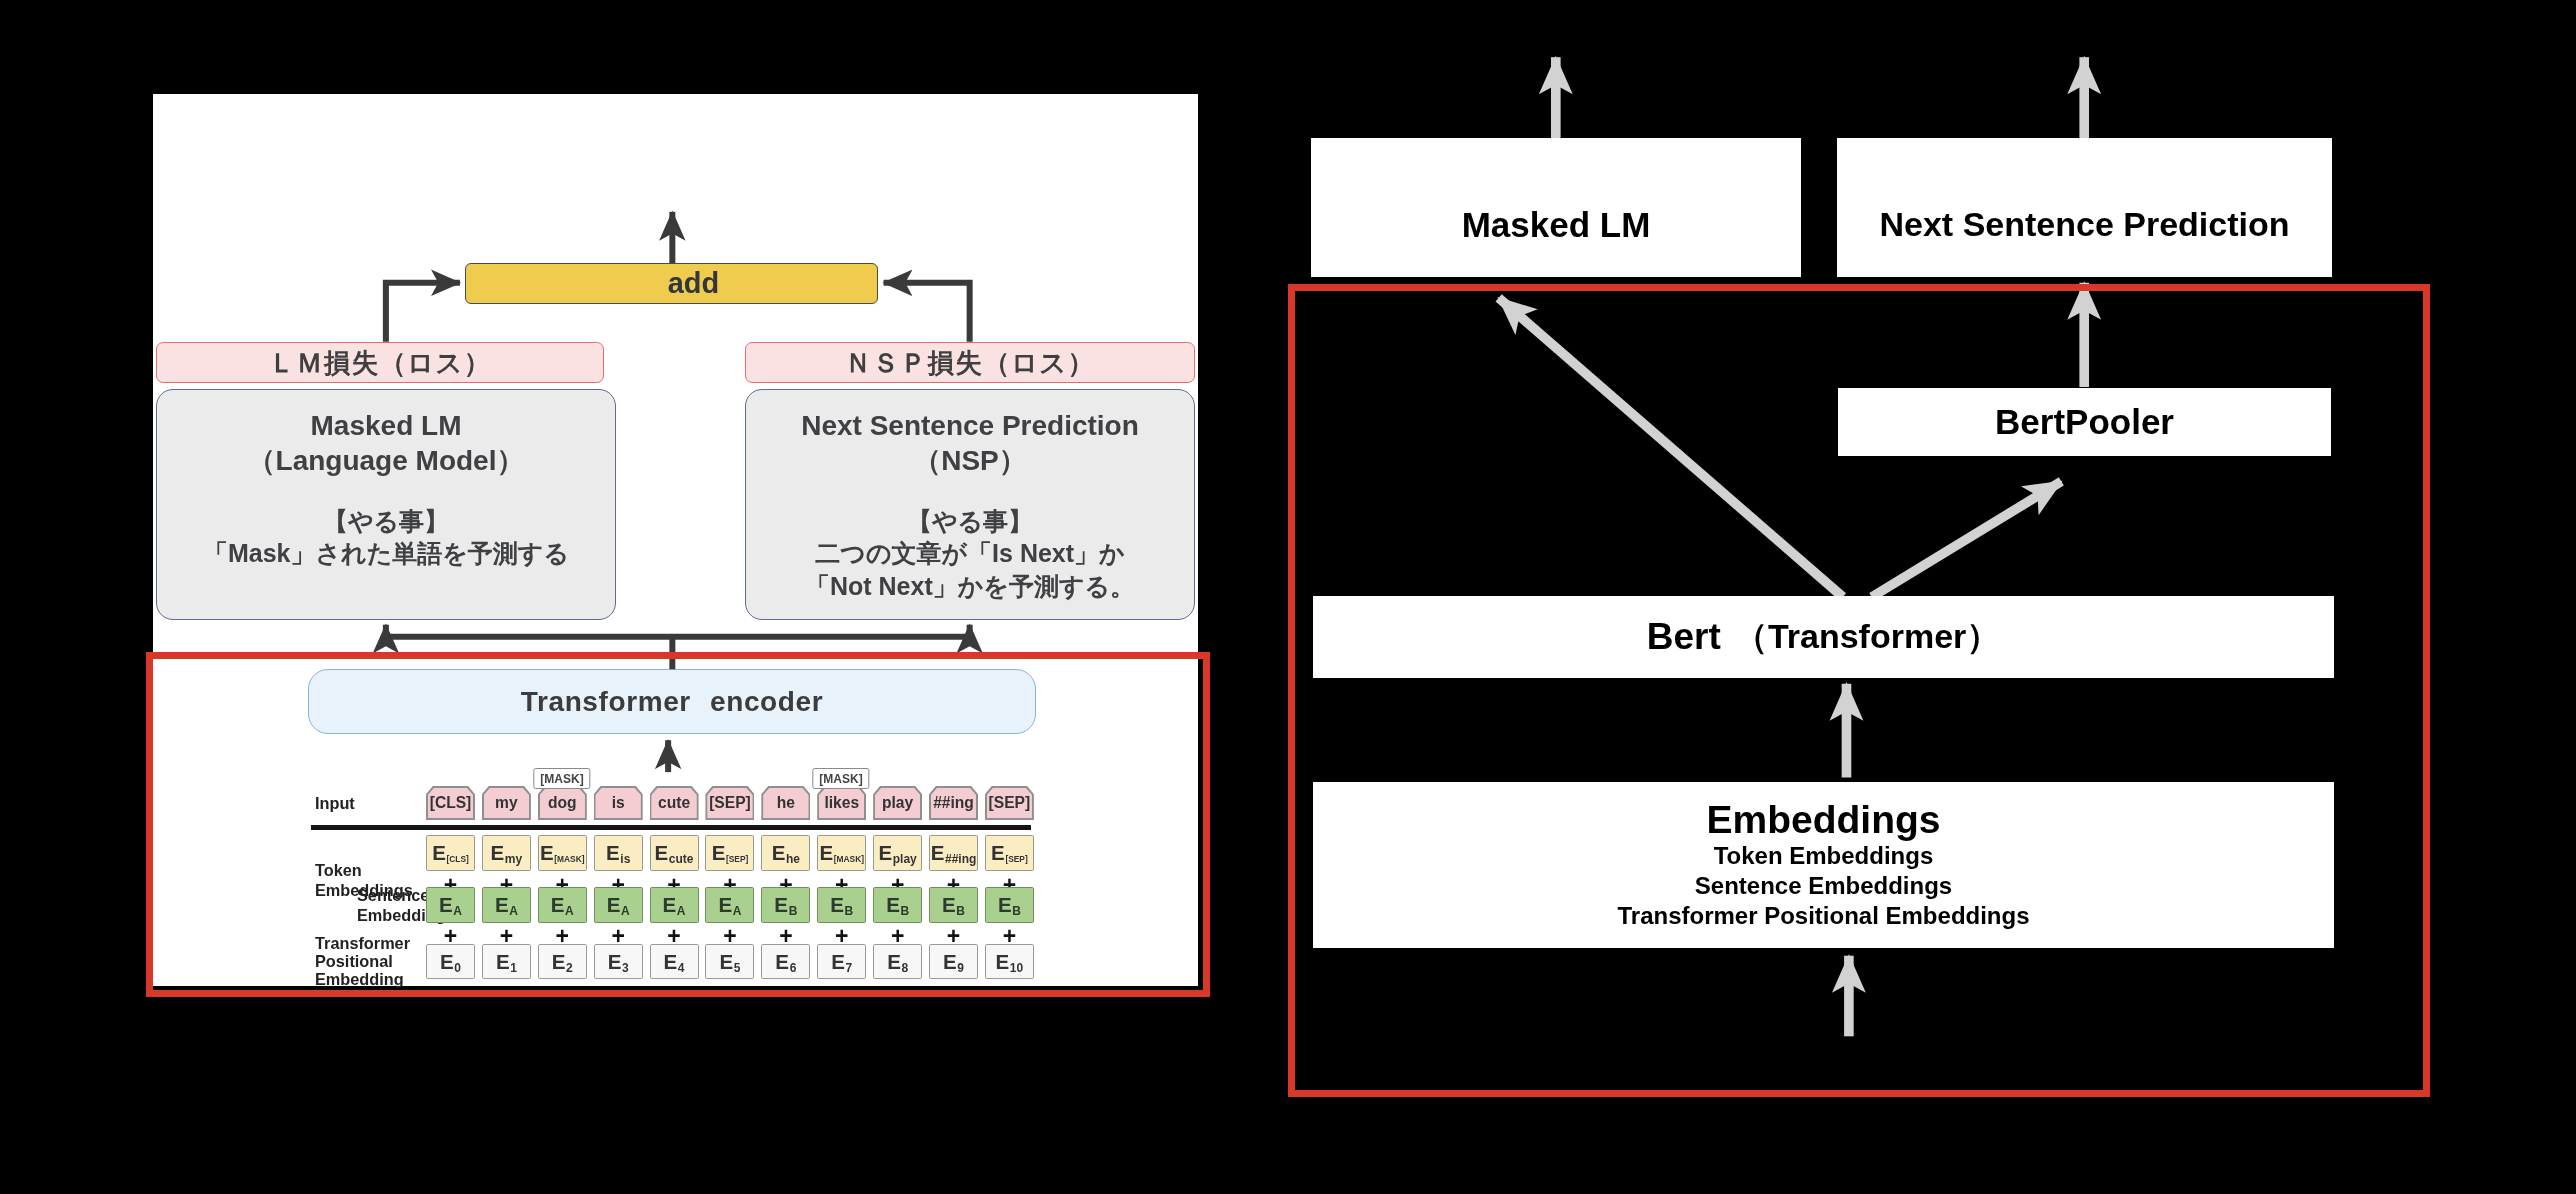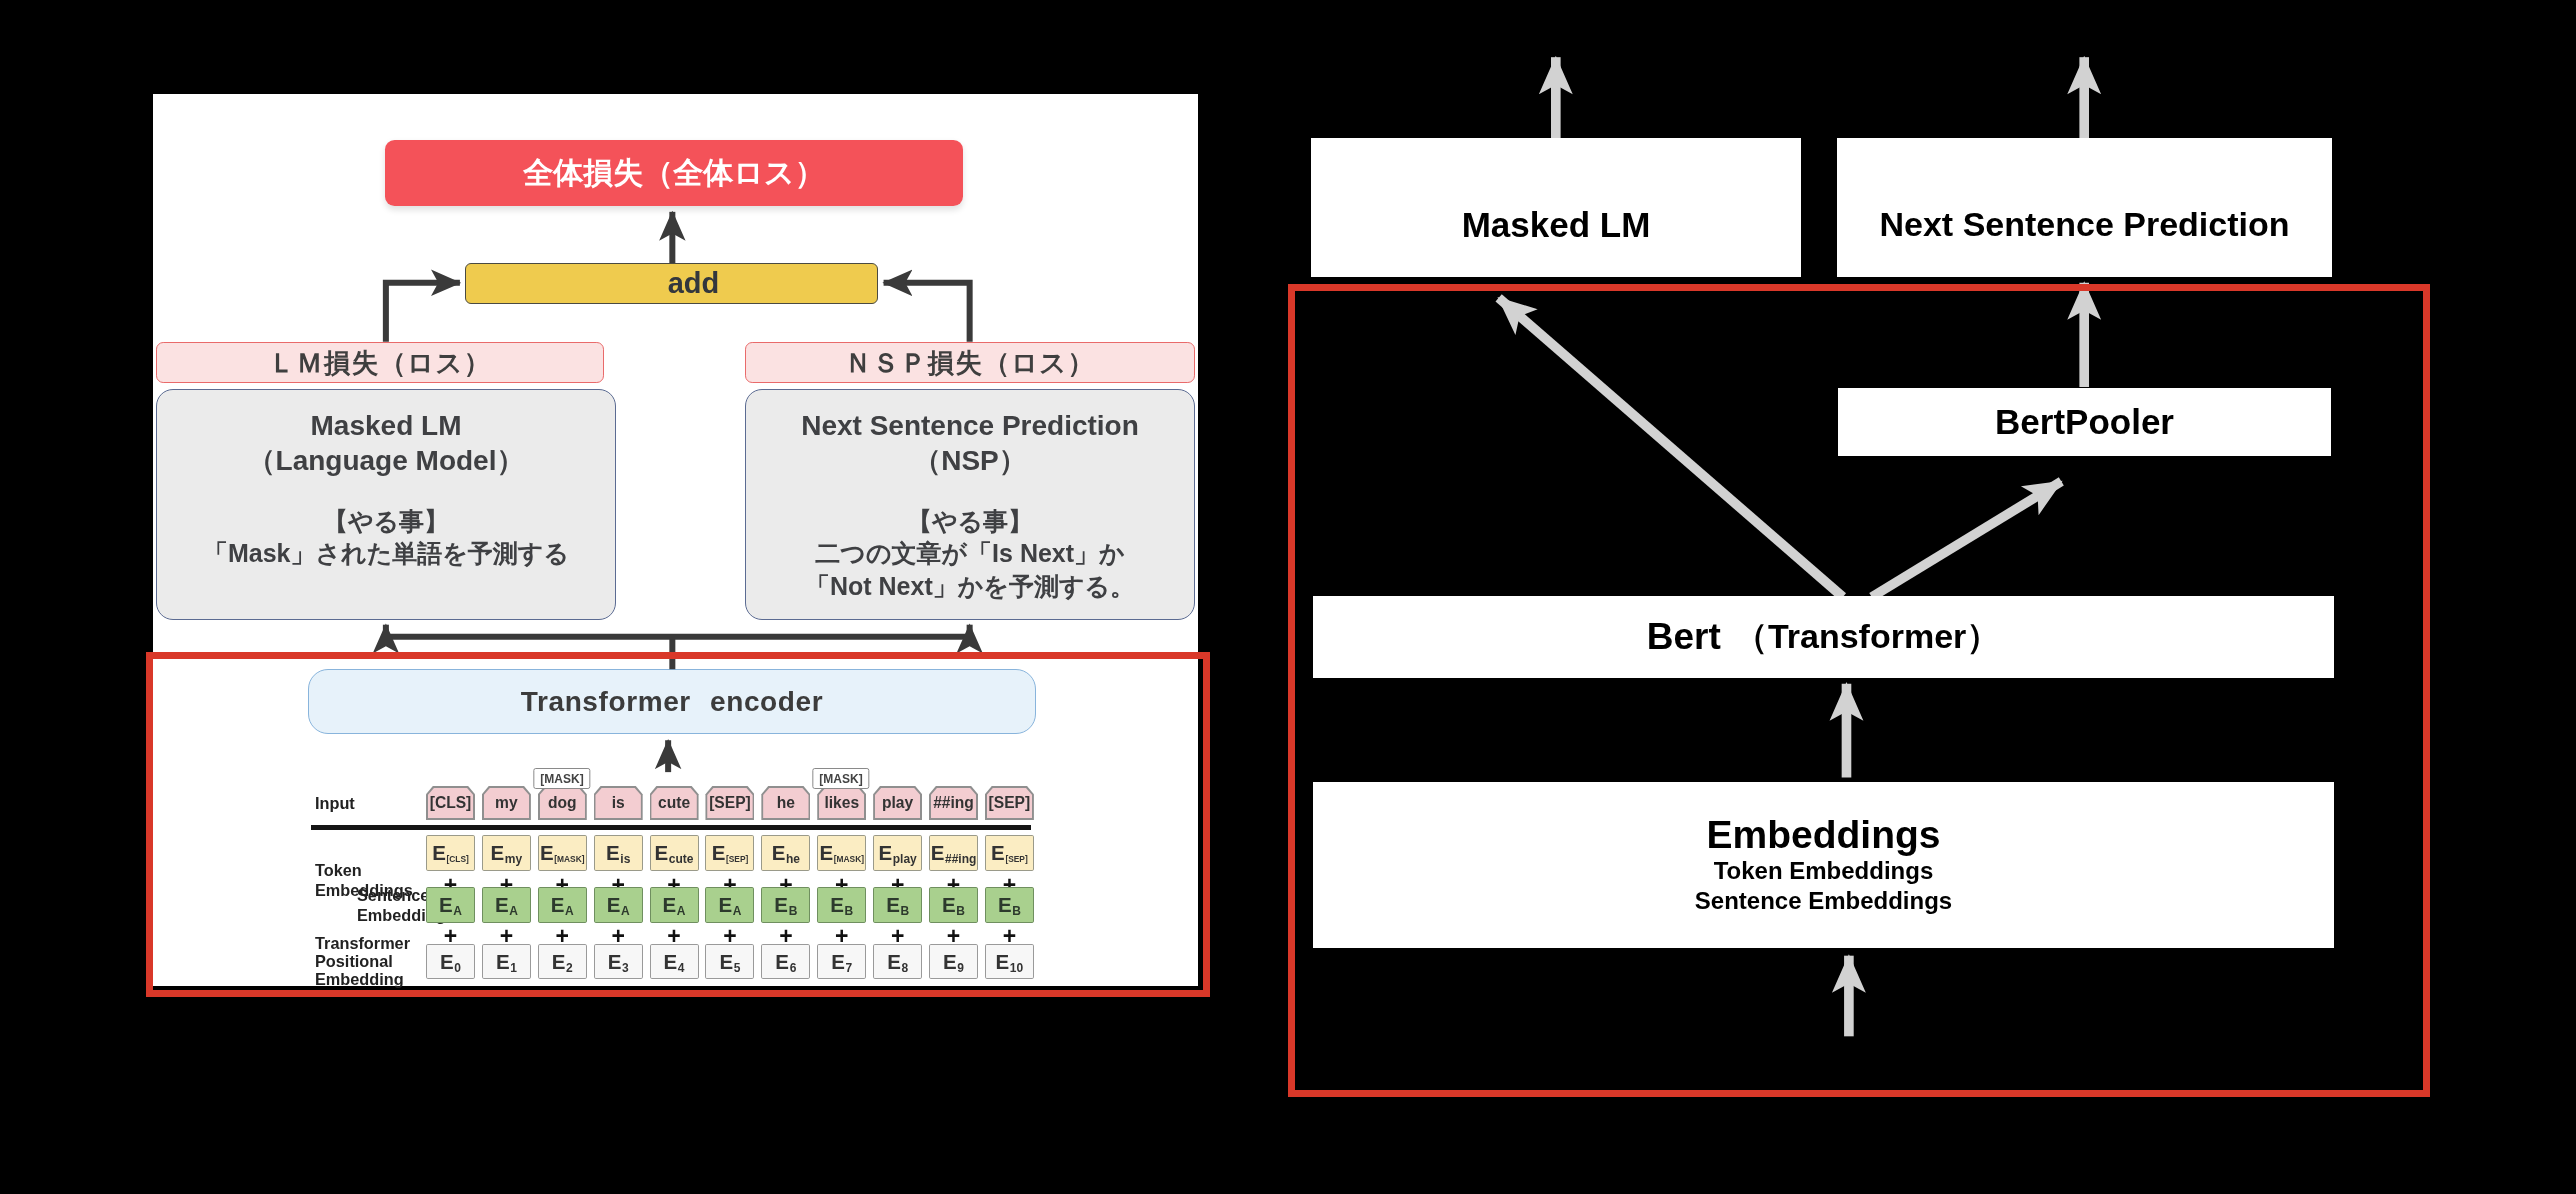--- a/index.html
+++ b/index.html
@@ -66,23 +66,20 @@
   
   .arrows{left:0;top:0;z-index:3;pointer-events:none;}
 </style>
 </head>
 <body>
 
 <div class="stage">
 
   <div class="abs white-panel"></div>
 
-  <div class="abs lbox total-loss">
-    <span>全体損失（全体ロス）</span>
-  </div>
   <div class="abs lbox add-box">
     <span>add</span>
   </div>
   <div class="abs lbox pink lm-loss">
     <span>ＬＭ損失（ロス）</span>
   </div>
   <div class="abs lbox pink nsp-loss">
     <span>ＮＳＰ損失（ロス）</span>
   </div>
   <div class="abs lbox gray-detail lm-detail">
@@ -358,16 +355,17 @@
     <span>BertPooler</span>
   </div>
   <div class="abs rb rb-bert">
     <span>Bert</span>
     <span class="paren">（Transformer）</span>
   </div>
   <div class="abs rb rb-emb">
     <div class="emb-title">Embeddings</div>
     <div class="emb-line">Token Embeddings</div>
     <div class="emb-line">Sentence Embeddings</div>
+    <div class="emb-line">Transformer Positional Embeddings</div>
   </div>
 
 </div>
 
 
 </body></html>

